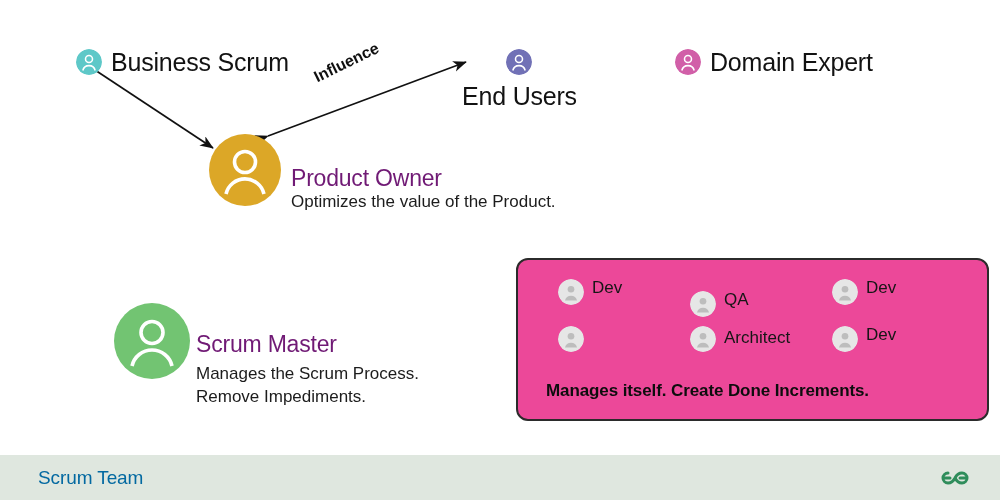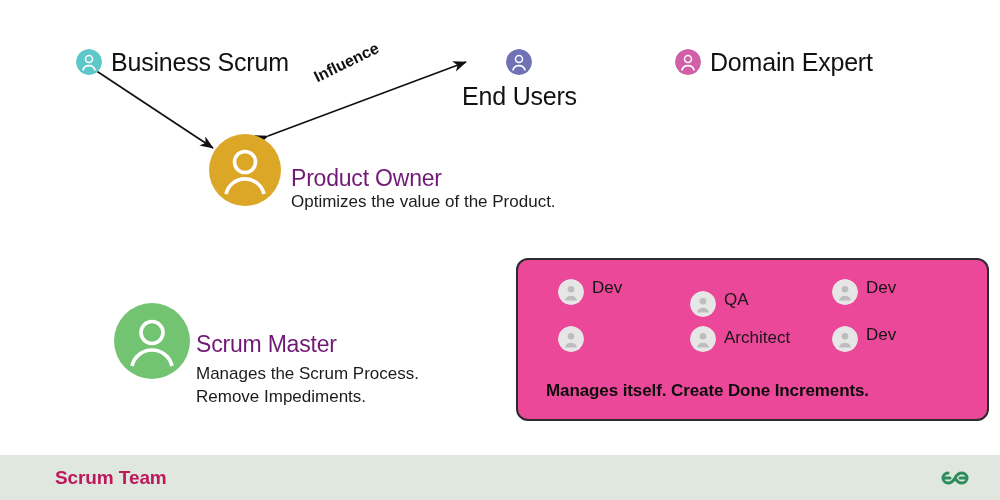--- a/index.html
+++ b/index.html
@@ -134,24 +134,24 @@
     position: absolute;
     left: 0;
     top: 455px;
     width: 1000px;
     height: 45px;
     background: #dfe7df;
     display: flex;
     align-items: center;
   }
   #footer-title {
-    margin-left: 55px;
+    margin-left: 38px;
     font-size: 19px;
-    font-weight: bold;
-    color: #be185d;
+    font-weight: normal;
+    color: #0369a1;
     letter-spacing: -0.1px;
   }
   #footer-logo {
     position: absolute;
     right: 28px;
     top: 50%;
     transform: translateY(-50%);
     display: block;
   }
 </style>

